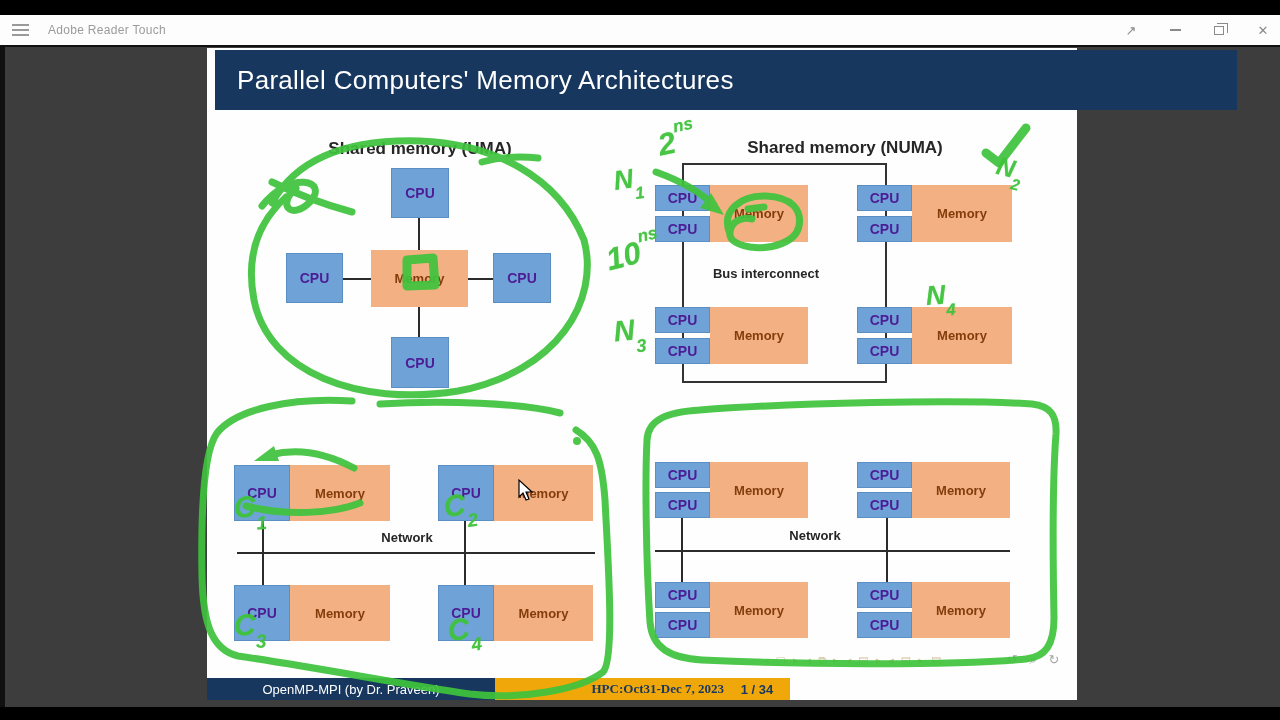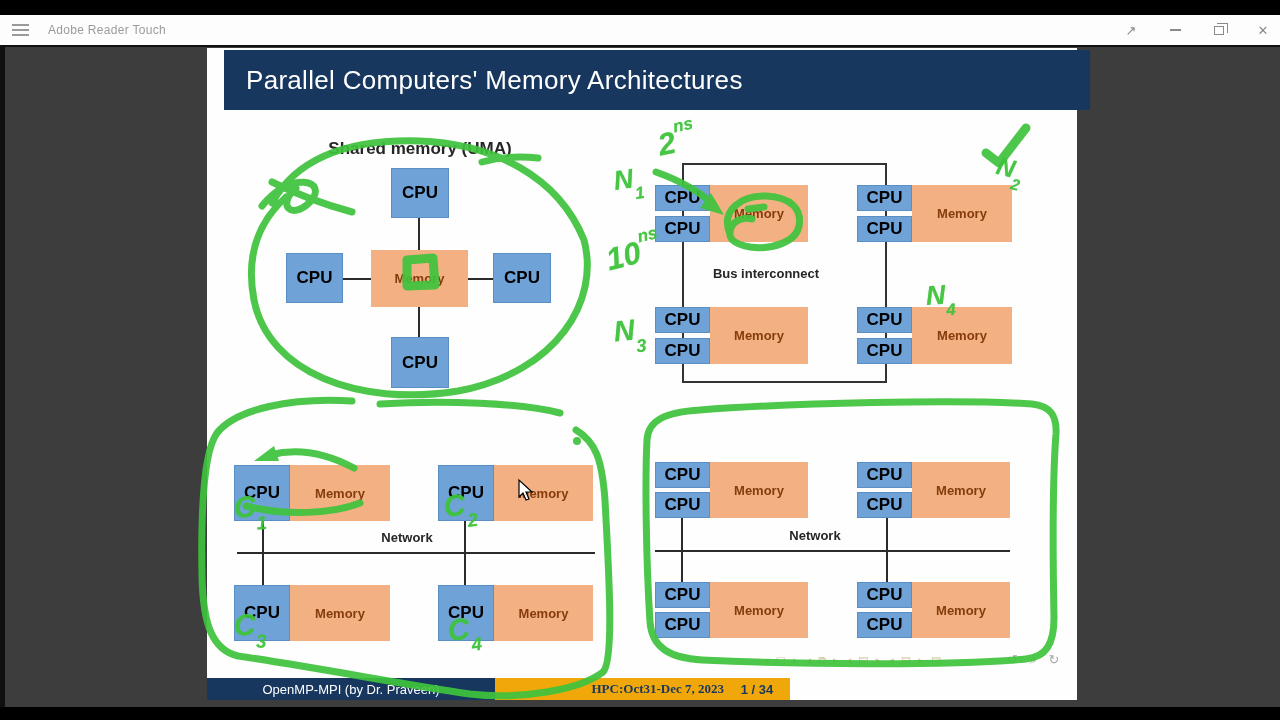--- a/index.html
+++ b/index.html
@@ -19,25 +19,25 @@
   .restore-glyph { position:relative; width:10px; height:9px; border:1.2px solid #8a8a8a; background:#fdfdfd; }
   .restore-glyph:before { content:""; position:absolute; left:2px; top:-4px; width:10px; height:9px; border:1.2px solid #8a8a8a; border-bottom:none; border-left:none; }
 
   
   .content { position:absolute; left:0; top:45px; width:1280px; height:662px; background:#3d3d3d; border-top:2px solid #111; }
   .left-sliver { position:absolute; left:0; top:45px; width:5px; height:662px; background:#101010; }
   .bottom-black { position:absolute; left:0; top:707px; width:1280px; height:13px; background:#000; }
 
   
   .slide { position:absolute; left:207px; top:48px; width:870px; height:652px; background:#fefefe; }
-  .slide-header { position:absolute; left:17px; top:2px; width:866px; height:60px; background:#17375e; }
+  .slide-header { position:absolute; left:8px; top:2px; width:1022px; height:60px; background:#17375e; }
   .slide-header .t { position:absolute; left:22px; top:0; height:60px; line-height:60px; color:#fff; font-size:26px; font-weight:400; letter-spacing:.3px; }
 
   .sec-title { position:absolute; font-size:17px; font-weight:bold; color:#262626; text-align:center; }
-  .cpu { position:absolute; background:#6fa3d8; border:1px solid #5a8fc4; color:#000000; font-weight:bold; font-size:17px; display:flex; align-items:center; justify-content:center; }
+  .cpu { position:absolute; background:#6fa3d8; border:1px solid #5a8fc4; color:#4c1d95; font-weight:bold; font-size:14px; display:flex; align-items:center; justify-content:center; }
   .mem { position:absolute; background:#f3b183; color:#843c0c; font-weight:bold; font-size:13px; display:flex; align-items:center; justify-content:center; }
   .wire { position:absolute; background:#2b2b2b; }
   .bus-rect { position:absolute; border:2px solid #333; }
   .small-label { position:absolute; font-size:13px; font-weight:bold; color:#262626; text-align:center; }
 
   .nav-symbols { position:absolute; font-size:11px; color:#d3c09c; letter-spacing:2px; }
   .hist-symbols { position:absolute; font-size:13px; color:#a8a8a8; letter-spacing:4px; }
 
   
   .sfooter { position:absolute; left:0; top:630px; width:870px; height:22px; display:flex; font-size:13px; }
@@ -90,20 +90,21 @@
   <div class="wire" style="left:211px;top:170px;width:2px;height:33px;"></div>
   <div class="wire" style="left:211px;top:259px;width:2px;height:31px;"></div>
   <div class="wire" style="left:136px;top:230px;width:29px;height:2px;"></div>
   <div class="wire" style="left:260px;top:230px;width:27px;height:2px;"></div>
   <div class="cpu" style="left:184px;top:120px;width:58px;height:50px;">CPU</div>
   <div class="cpu" style="left:79px;top:205px;width:57px;height:50px;">CPU</div>
   <div class="cpu" style="left:286px;top:205px;width:58px;height:50px;">CPU</div>
   <div class="cpu" style="left:184px;top:289px;width:58px;height:51px;">CPU</div>
   <div class="mem" style="left:164px;top:202px;width:97px;height:57px;">Memory</div>
 
+  <div class="sec-title" style="left:518px;top:90px;width:240px;">Shared memory (NUMA)</div>
   <div class="bus-rect" style="left:475px;top:115px;width:205px;height:220px;"></div>
   <div class="small-label" style="left:494px;top:218px;width:130px;">Bus interconnect</div>
 
   <div class="cpu" style="left:448px;top:137px;width:55px;height:26px;">CPU</div>
   <div class="cpu" style="left:448px;top:168px;width:55px;height:26px;">CPU</div>
   <div class="mem" style="left:503px;top:137px;width:98px;height:57px;">Memory</div>
 
   <div class="cpu" style="left:650px;top:137px;width:55px;height:26px;">CPU</div>
   <div class="cpu" style="left:650px;top:168px;width:55px;height:26px;">CPU</div>
   <div class="mem" style="left:705px;top:137px;width:100px;height:57px;">Memory</div>

